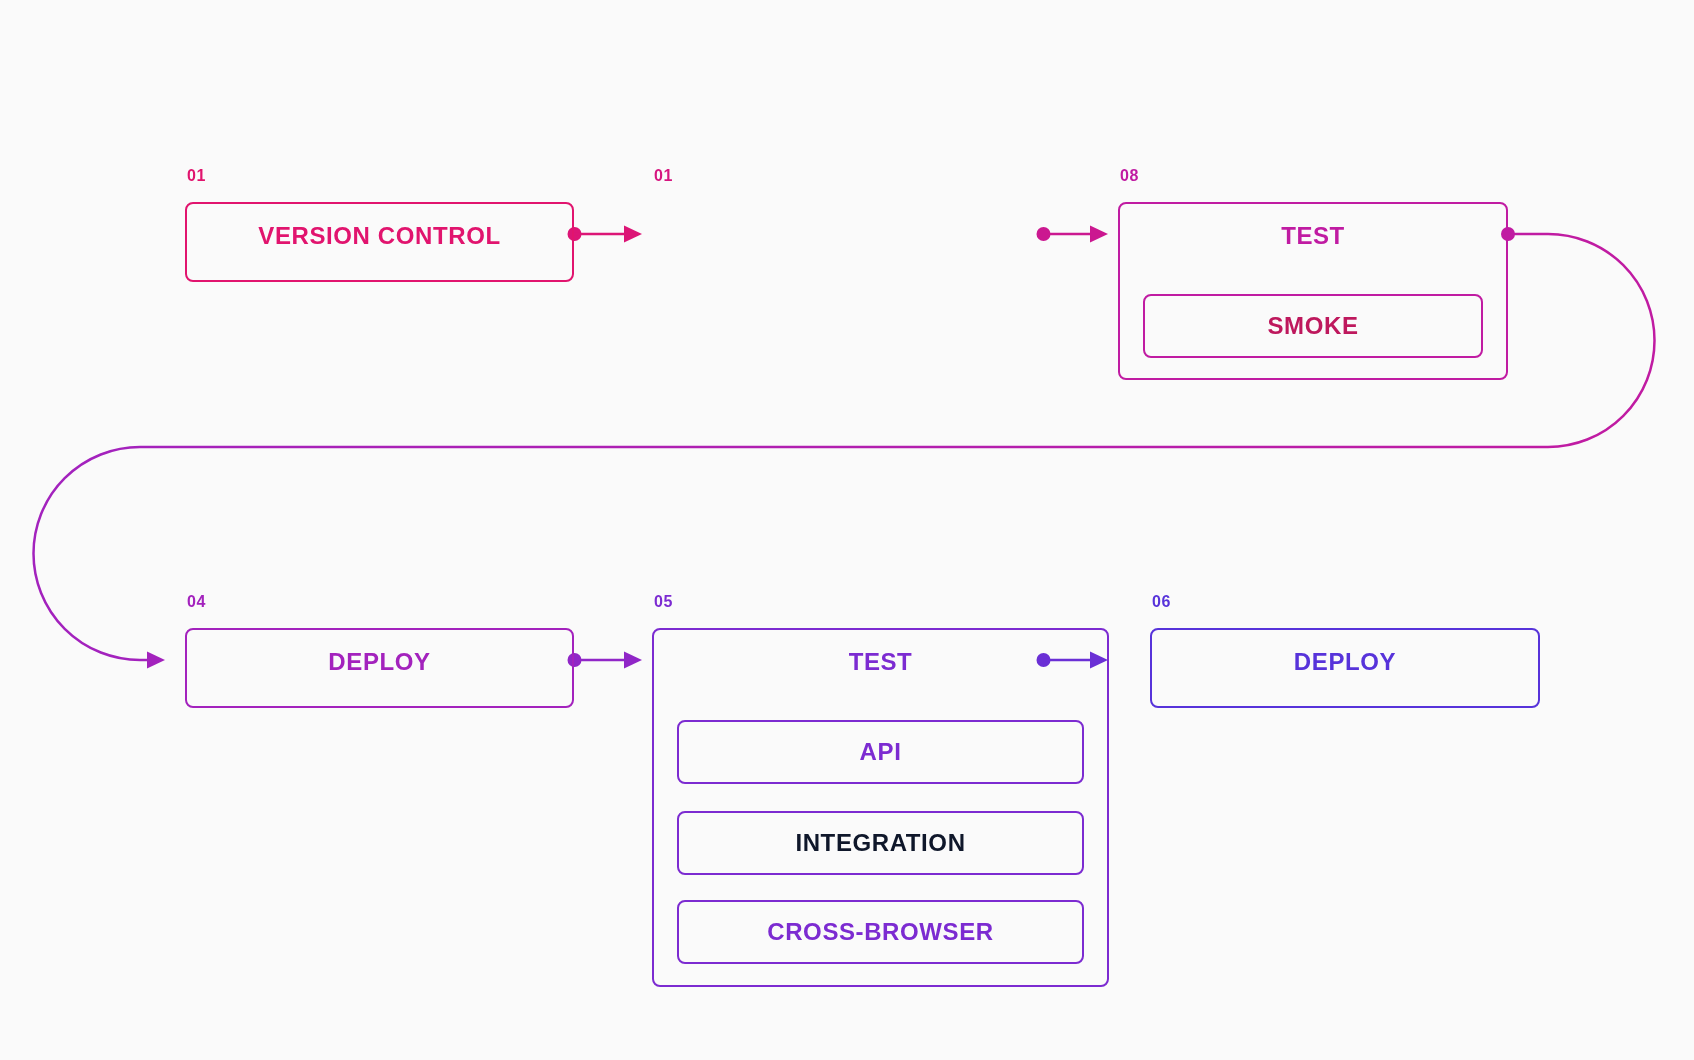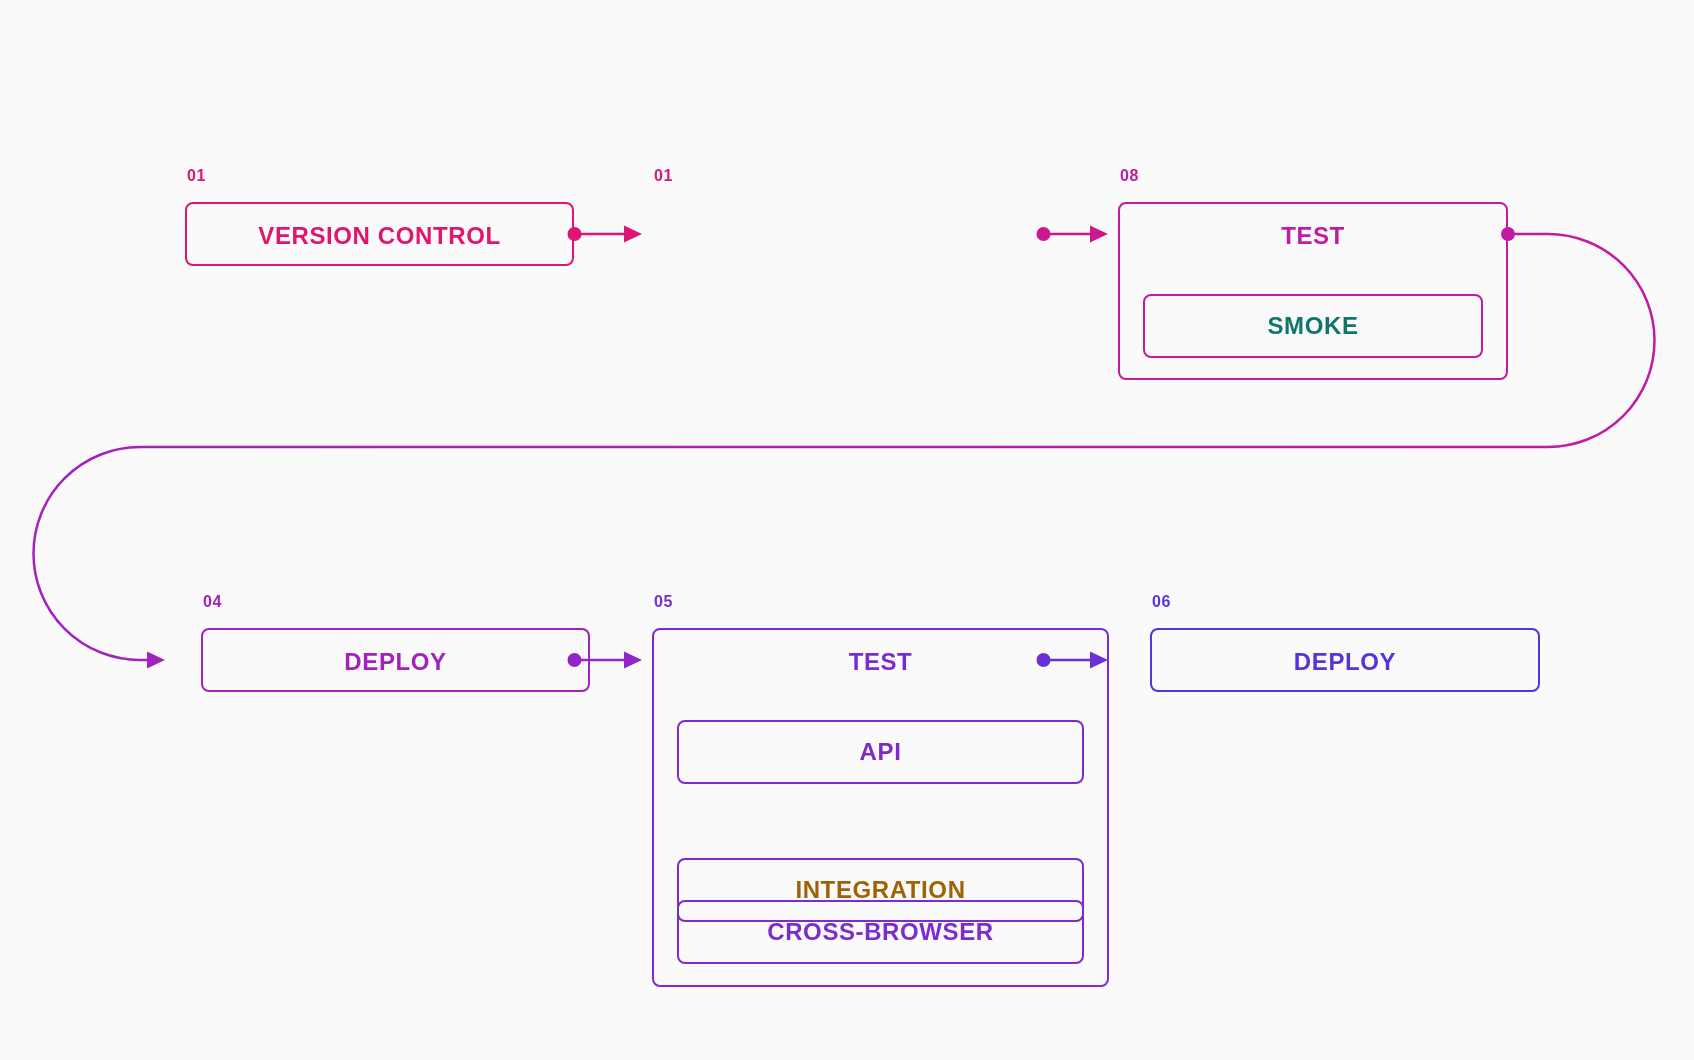--- a/index.html
+++ b/index.html
@@ -19,36 +19,36 @@
   }
   .box {
     position:relative; box-sizing:border-box;
     border:2.5px solid; border-radius:8px;
     font-weight:700; background:transparent;
   }
   .box-title {
     height:64px; display:flex; align-items:center; justify-content:center;
     font-size:24px; letter-spacing:0.6px;
   }
-  .h64  { height:64px; }
+  .h64  { height:80px; }
   .t3   { height:178px; }
   .t5   { height:359px; }
   .sub {
     position:absolute; left:23px; right:23px; height:64px;
     box-sizing:border-box; border:2.5px solid; border-radius:8px;
     display:flex; align-items:center; justify-content:center;
     font-size:24px; letter-spacing:0.6px; font-weight:700;
   }
   .sub.r1 { top:90px; }
   .sub.r2 { top:181px; }
   .sub.r3 { top:270px; }
   .p1 { left:185px;  top:168px; width:389px; }
   .p2 { left:652px;  top:168px; width:390px; }
   .p3 { left:1118px; top:168px; width:390px; }
-  .p4 { left:185px;  top:594px; width:389px;margin-left:16px; }
+  .p4 { left:185px;  top:594px; width:389px; }
   .p5 { left:652px;  top:594px; width:457px; }
   .p6 { left:1118px; top:594px; width:390px;margin-left:32px; }
   svg.wires { position:absolute; left:0; top:0; pointer-events:none; }
 </style>
 </head>
 <body>
 
 <div class="canvas">
 
 
@@ -99,37 +99,37 @@
   </div>
 
   <div class="stage p2">
     <span class="num" style="color: rgb(214, 21, 127);">01</span>
   </div>
 
   <div class="stage p3">
     <span class="num" style="color: rgb(192, 27, 162);">08</span>
     <div class="box t3" style="border-color: rgb(192, 27, 162); color: rgb(192, 27, 162);">
       <div class="box-title">TEST</div>
-      <div class="sub r1" style="border-color: rgb(192, 27, 162); color: #0f766e;">SMOKE</div>
+      <div class="sub r1" style="border-color: rgb(192, 27, 162); color: #be185d;">SMOKE</div>
     </div>
   </div>
 
   <div class="stage p4">
     <span class="num" style="color: rgb(163, 34, 189);">04</span>
     <div class="box h64" style="border-color: rgb(163, 34, 189); color: rgb(163, 34, 189);">
       <div class="box-title">DEPLOY</div>
     </div>
   </div>
 
   <div class="stage p5">
     <span class="num" style="color: rgb(124, 43, 209);">05</span>
     <div class="box t5" style="border-color: rgb(124, 43, 209); color: rgb(124, 43, 209);">
       <div class="box-title">TEST</div>
       <div class="sub r1" style="border-color: rgb(124, 43, 209); color: rgb(124, 43, 209);">API</div>
-      <div class="sub r2" style="border-color: rgb(124, 43, 209); color: #a16207; margin-top: 47px;">INTEGRATION</div>
+      <div class="sub r2" style="border-color: rgb(124, 43, 209); color: #0f172a;">INTEGRATION</div>
       <div class="sub r3" style="border-color: rgb(124, 43, 209); color: rgb(124, 43, 209);">CROSS-BROWSER</div>
     </div>
   </div>
 
   <div class="stage p6">
     <span class="num" style="color: rgb(87, 51, 218);">06</span>
     <div class="box h64" style="border-color: rgb(87, 51, 218); color: rgb(87, 51, 218);">
       <div class="box-title">DEPLOY</div>
     </div>
   </div>

